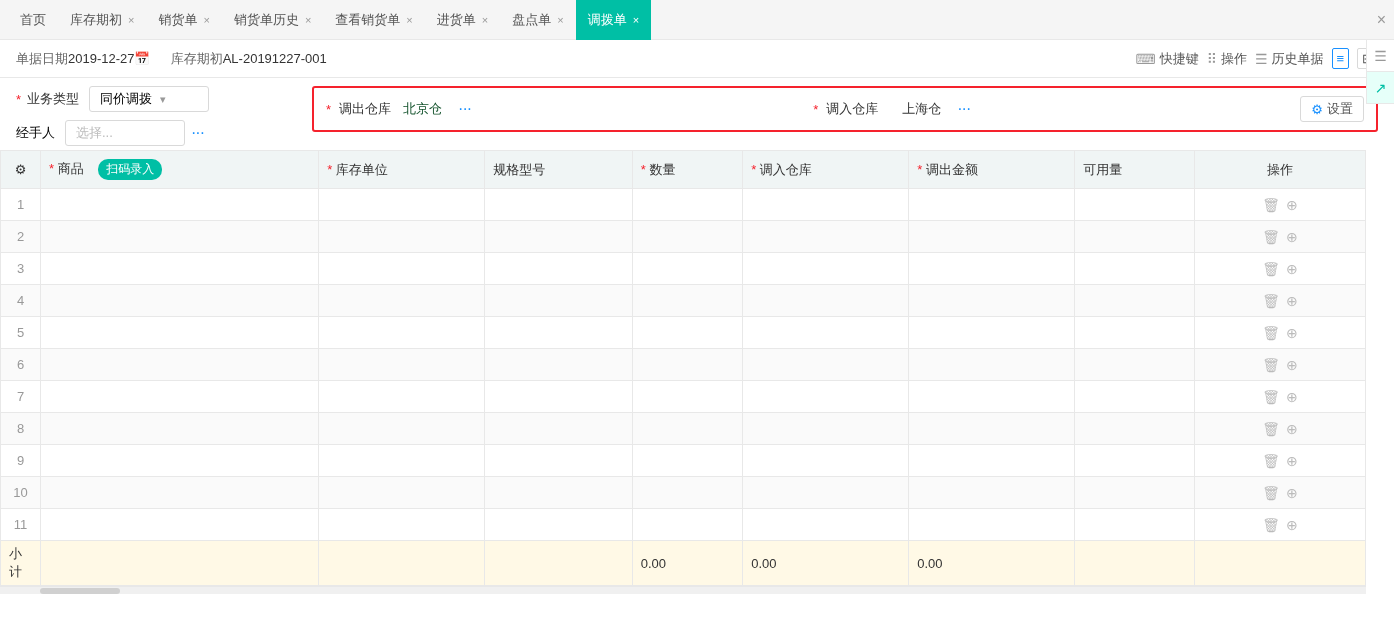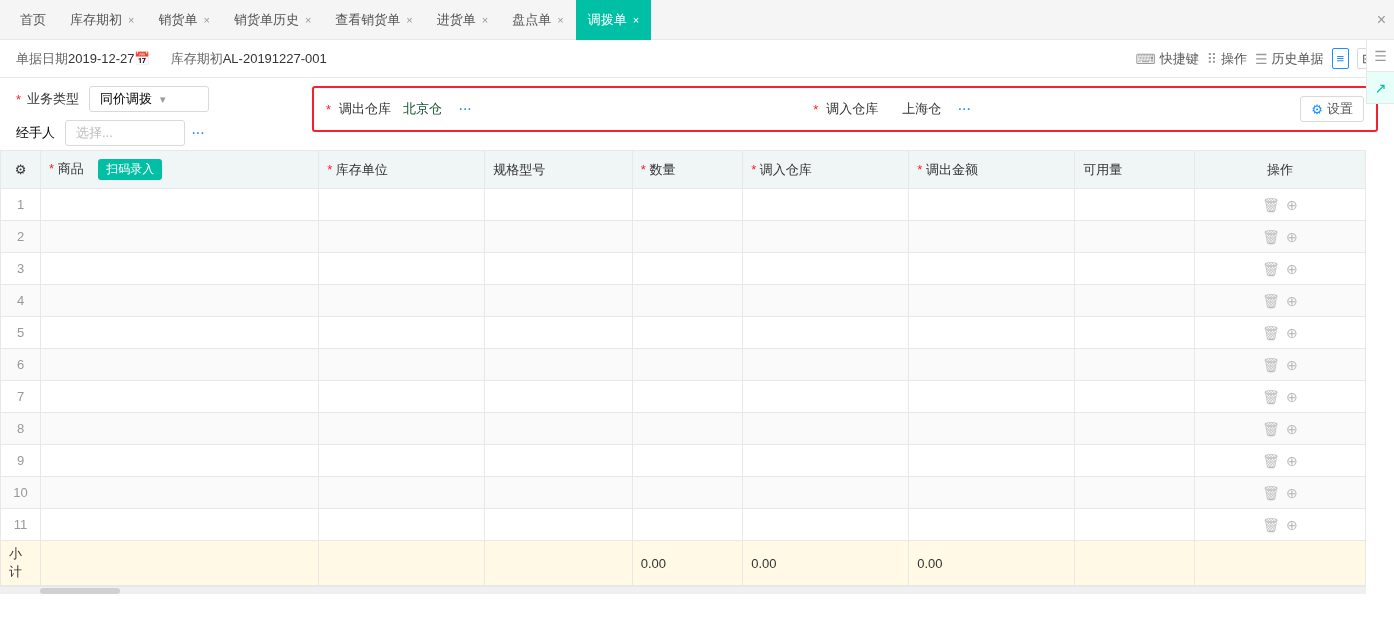--- a/index.html
+++ b/index.html
@@ -1,25 +1,25 @@
 <!DOCTYPE html>
 <html><head>
   <meta charset="utf-8">
   <style>
     * { box-sizing: border-box; margin: 0; padding: 0; }
     body { font-family: 'Microsoft YaHei', Arial, sans-serif; font-size: 13px; color: #333; background: #fff; overflow: hidden; }
 
     
     .tab-bar {
       display: flex;
-      align-items: center;
+      align-items: flex-start;
       border-bottom: 1px solid #e8e8e8;
       background: #f5f5f5;
       height: 40px;
-      padding: 12px 8px;
+      padding: 0 8px;
       position: relative;
     }
     .tab {
       display: flex;
       align-items: center;
       padding: 0 12px;
       height: 40px;
       cursor: pointer;
       font-size: 13px;
       color: #555;
@@ -187,21 +187,21 @@
       text-align: center;
     }
     .gear-th {
       text-align: center;
       width: 40px;
     }
     .barcode-btn {
       background: #00bfa5;
       color: #fff;
       border: none;
-      border-radius: 3px;
+      border-radius: 10px;
       padding: 2px 8px;
       font-size: 12px;
       cursor: pointer;
     }
 
     
     .right-sidebar {
       position: fixed;
       right: 0;
       top: 40px;

